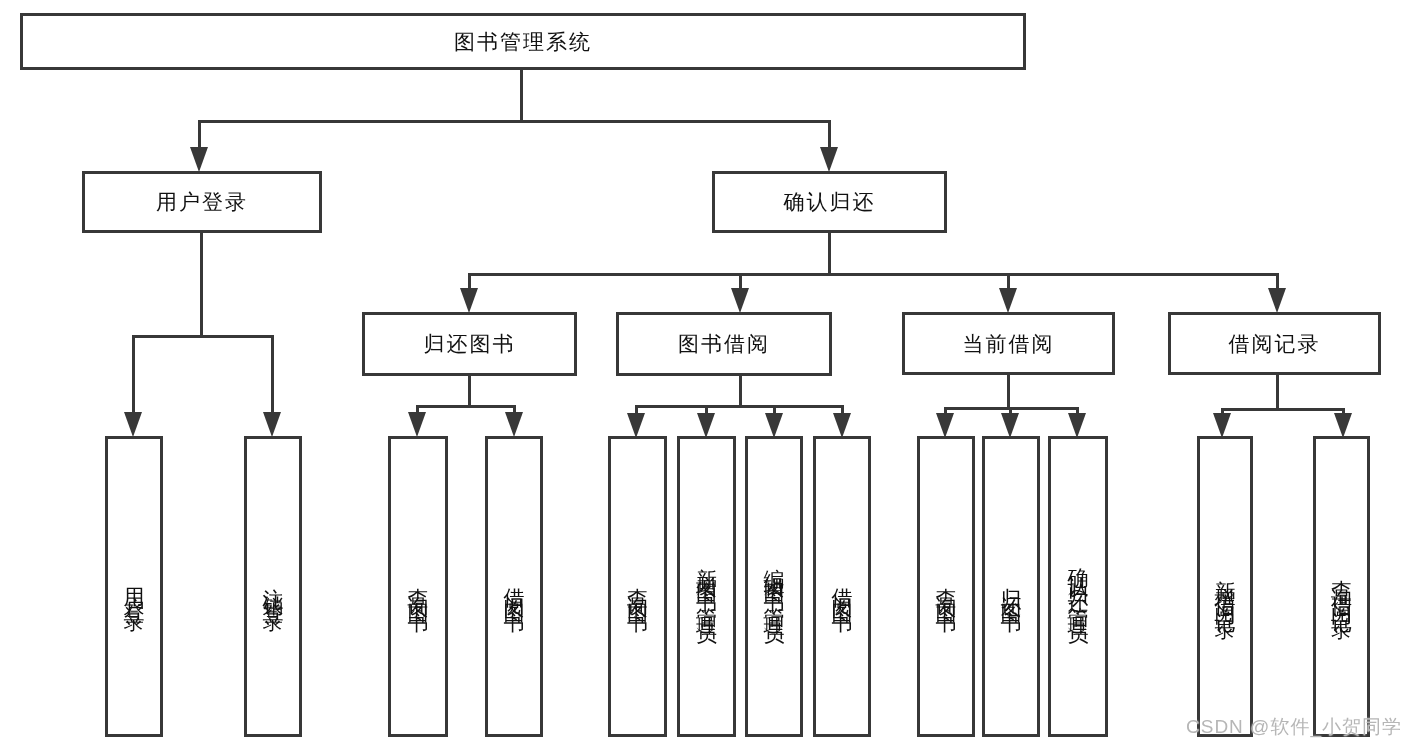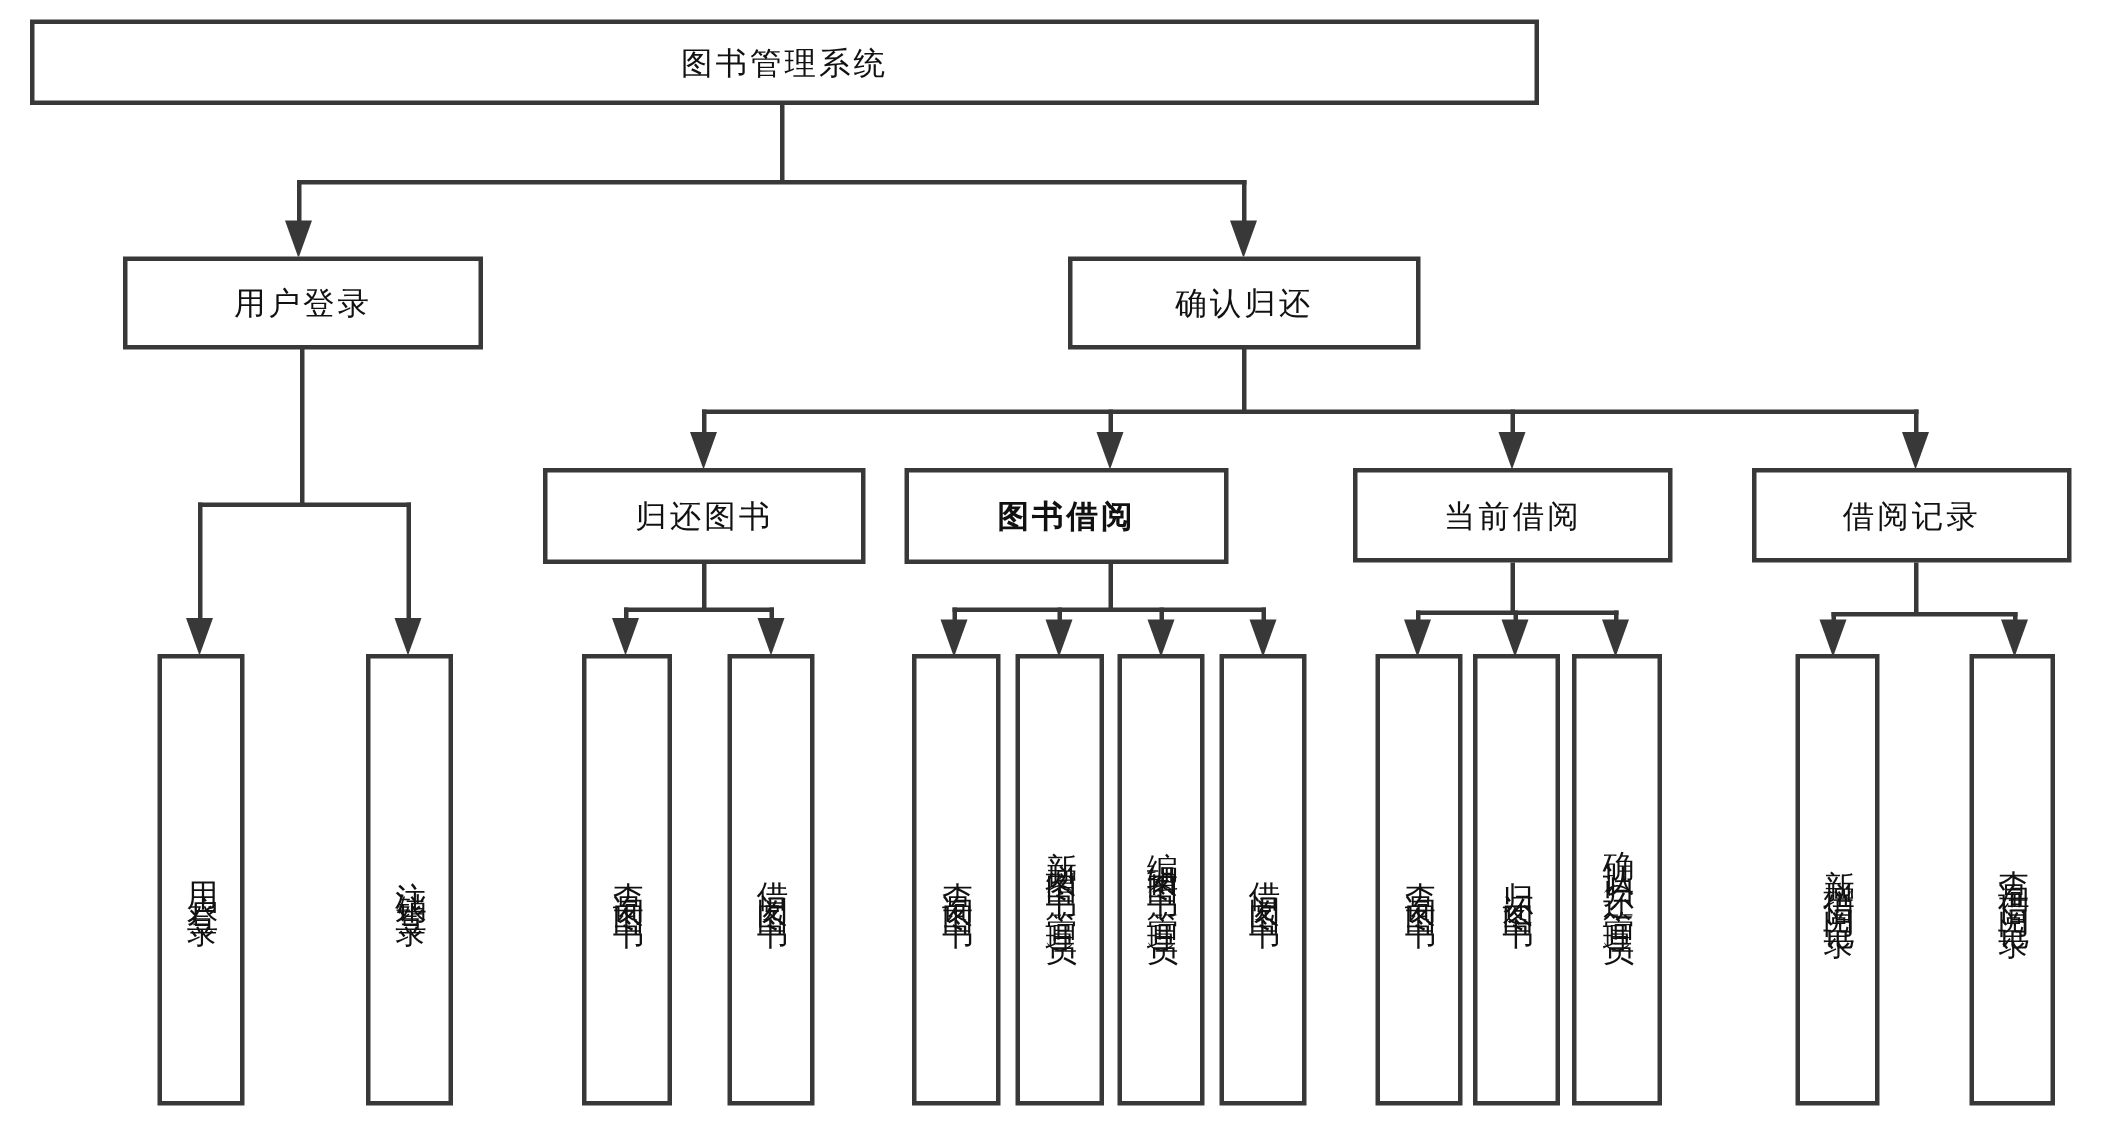--- a/index.html
+++ b/index.html
@@ -119,21 +119,21 @@
       <i class="head"></i>
     </div>
   <div class="arrow" style="left:1268px;top:273px;height:40px;">
       <i class="shaft"></i>
       <i class="head"></i>
     </div>
 
   <div class="box" style="left:362px;top:312px;width:215px;height:64px;">
     <span>归还图书</span>
   </div>
-  <div class="box" style="left:603px;top:312px;width:216px;height:64px;font-weight:bold;">
+  <div class="box" style="left:616px;top:312px;width:216px;height:64px;">
     <span>图书借阅</span>
   </div>
   <div class="box" style="left:902px;top:312px;width:213px;height:63px;align-items:center;">
     <span>当前借阅</span>
   </div>
   <div class="box" style="left:1168px;top:312px;width:213px;height:63px;">
     <span>借阅记录</span>
   </div>
 
   <div class="vline" style="left:467.5px;top:375px;height:31px;"></div>
@@ -229,14 +229,15 @@
     <span>确认归还（管理员）</span>
   </div>
 
   <div class="strip" style="left:1197px;width:56px;">
     <span>新增借阅记录</span>
   </div>
   <div class="strip" style="left:1313px;width:57px;">
     <span>查询借阅记录</span>
   </div>
 
+  <div class="watermark">CSDN @软件_小贺同学</div>
 
 </div>
 
 </body></html>

